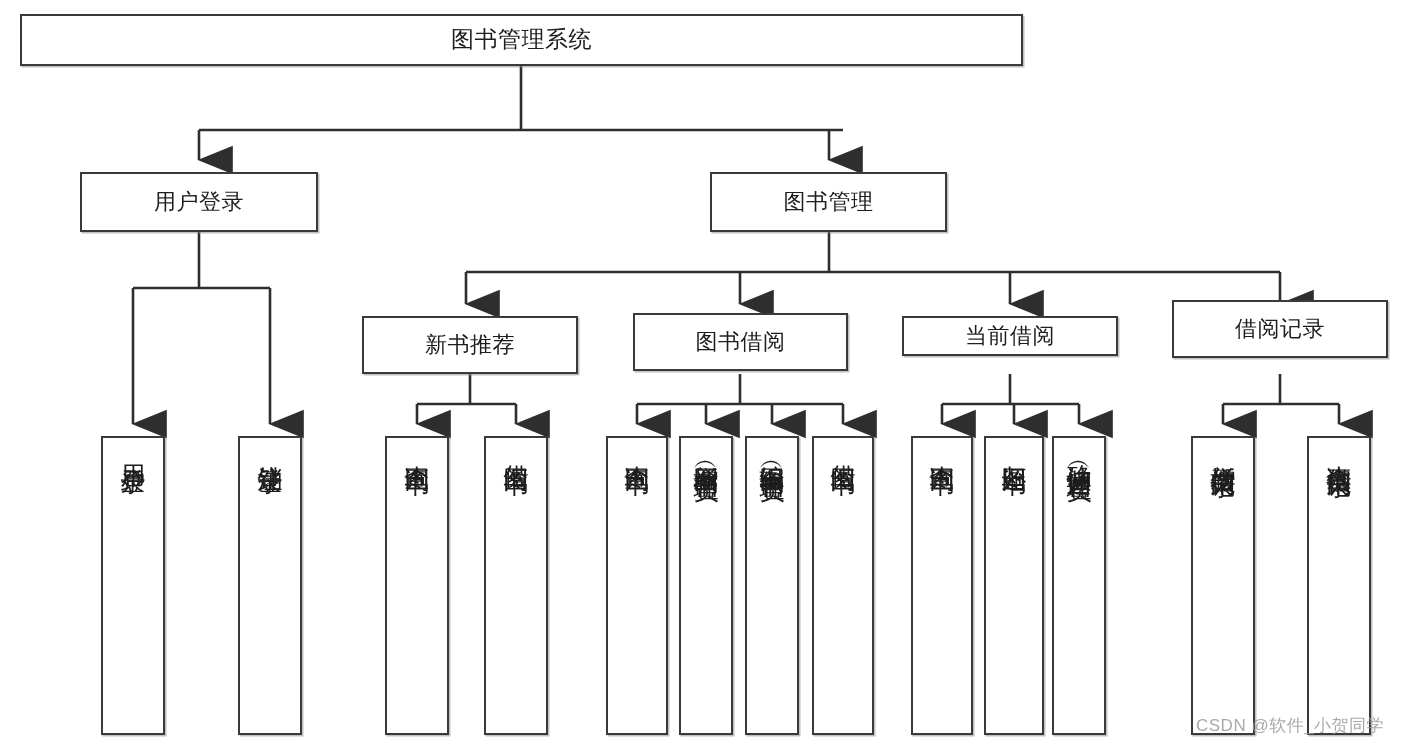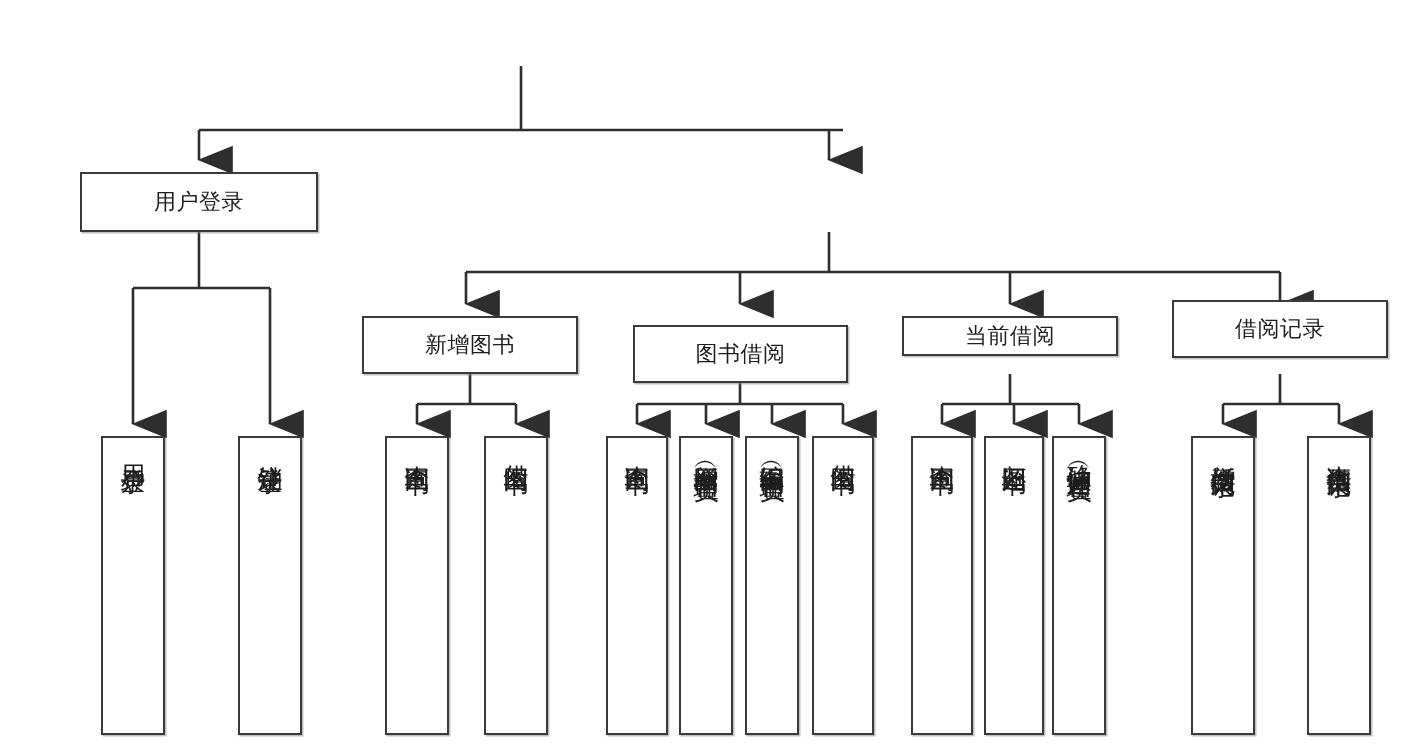--- a/index.html
+++ b/index.html
@@ -101,29 +101,35 @@
       <path d="M1014,404 L1014,424" marker-end="url(#arw)"></path>
       <path d="M1079,404 L1079,424" marker-end="url(#arw)"></path>
 
       <path d="M1280,374 L1280,404"></path>
       <path d="M1223,404 L1339,404"></path>
       <path d="M1223,404 L1223,424" marker-end="url(#arw)"></path>
       <path d="M1339,404 L1339,424" marker-end="url(#arw)"></path>
     </g>
   </svg>
 
+  <div class="node horiz root" style="left:20px;top:14px;width:1003px;height:52px;">
+    <span class="lbl">图书管理系统</span>
+  </div>
 
   <div class="node horiz" style="left:80px;top:172px;width:238px;height:60px;">
     <span class="lbl">用户登录</span>
   </div>
+  <div class="node horiz" style="left:710px;top:172px;width:237px;height:60px;">
+    <span class="lbl">图书管理</span>
+  </div>
 
   <div class="node horiz" style="left:362px;top:316px;width:216px;height:58px;">
-    <span class="lbl">新增图书</span>
+    <span class="lbl">新书推荐</span>
   </div>
-  <div class="node horiz" style="left:633px;top:325px;width:215px;height:58px;">
+  <div class="node horiz" style="left:633px;top:313px;width:215px;height:58px;">
     <span class="lbl">图书借阅</span>
   </div>
   <div class="node horiz" style="left:902px;top:316px;width:216px;height:40px;">
     <span class="lbl">当前借阅</span>
   </div>
   <div class="node horiz" style="left:1172px;top:300px;width:216px;height:58px;">
     <span class="lbl">借阅记录</span>
   </div>
 
   <div class="node vert" style="left:101px;top:436px;width:64px;height:299px;">
@@ -159,13 +165,14 @@
   <div class="node vert" style="left:1052px;top:436px;width:54px;height:299px;">
     <span class="lbl">确认归还（管理员）</span>
   </div>
   <div class="node vert" style="left:1191px;top:436px;width:64px;height:299px;">
     <span class="lbl">新增借阅记录</span>
   </div>
   <div class="node vert" style="left:1307px;top:436px;width:64px;height:299px;">
     <span class="lbl">查询借阅记录</span>
   </div>
 
+  <div id="watermark">CSDN @软件_小贺同学</div>
 </div>
 
 </body></html>

